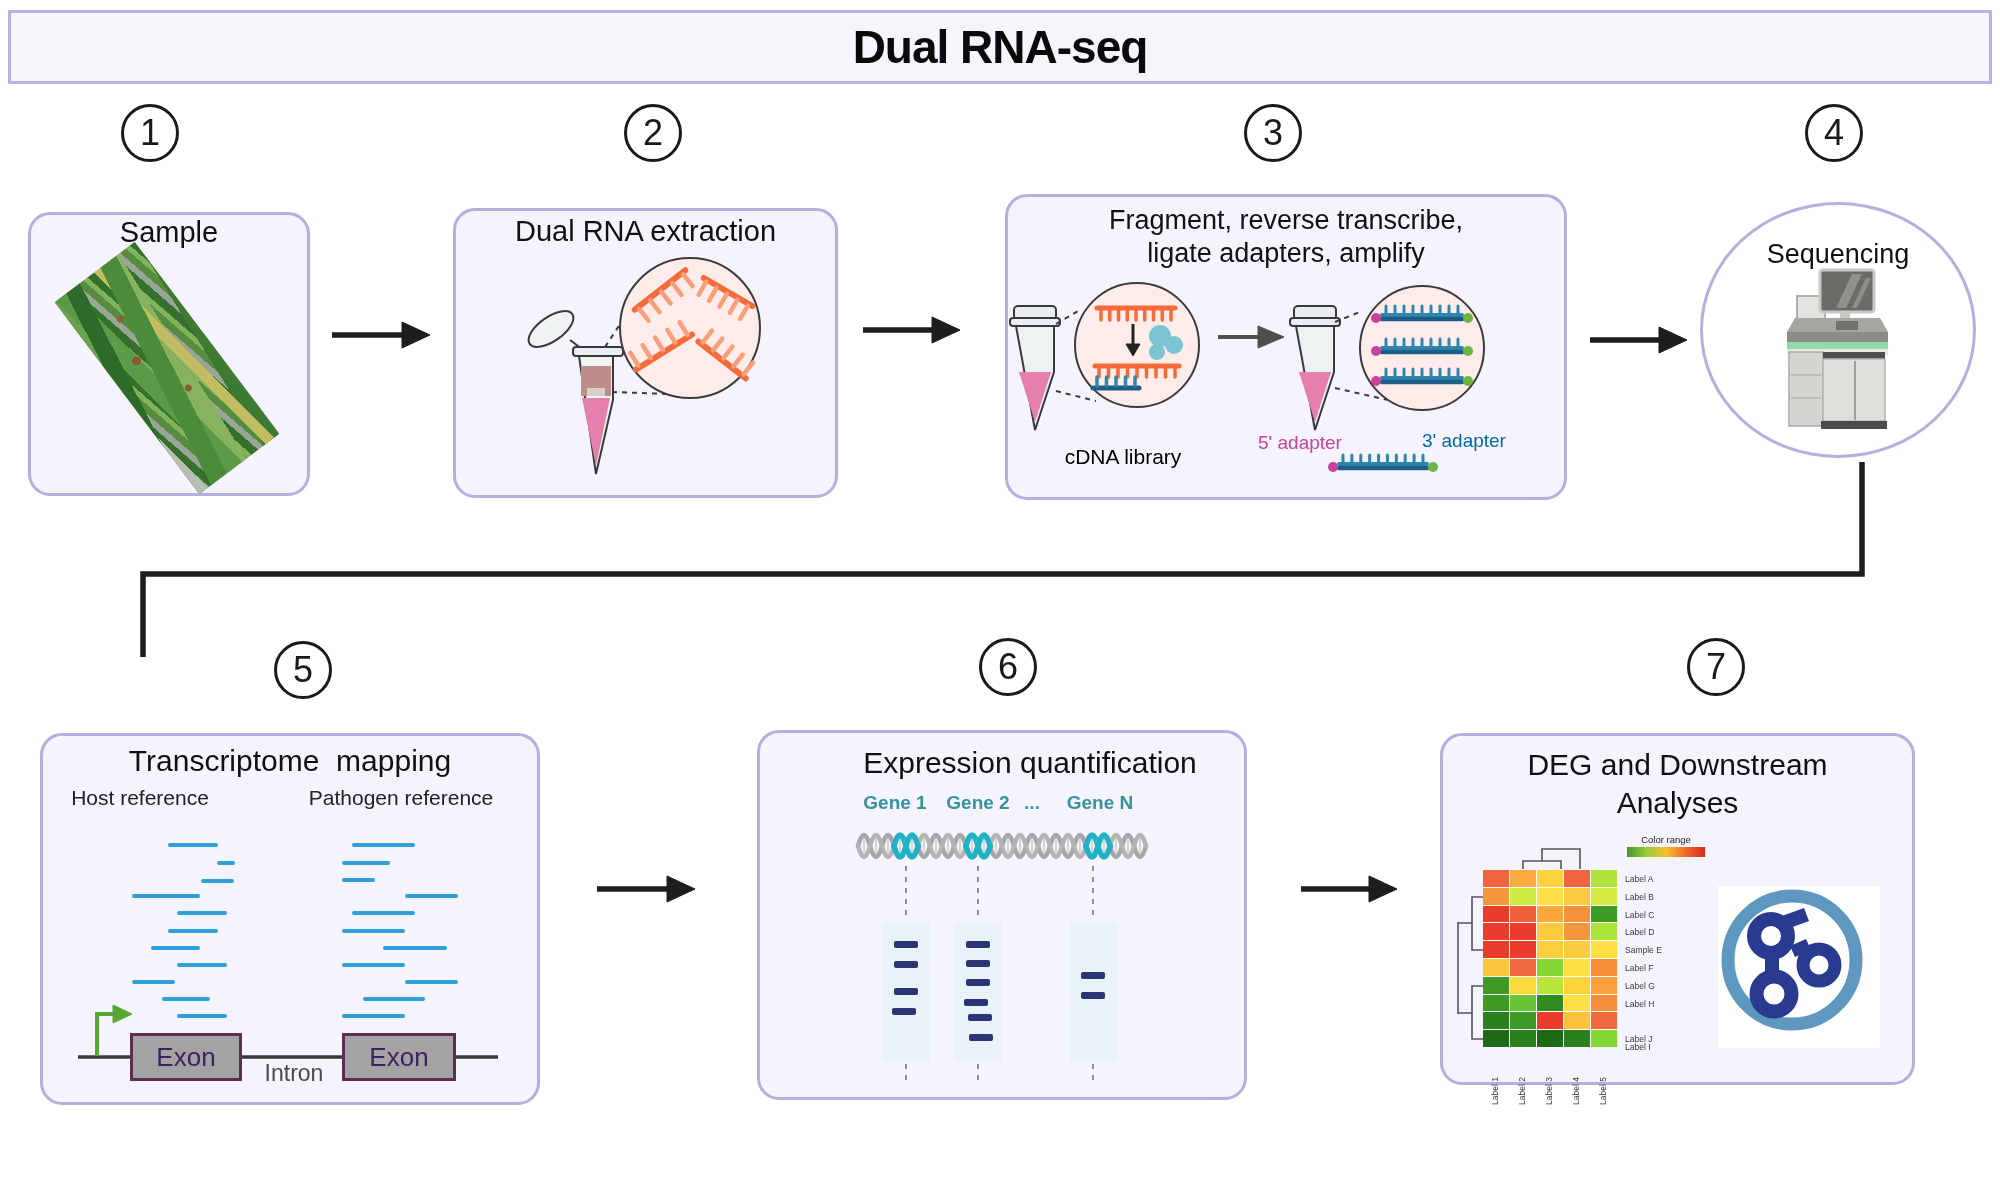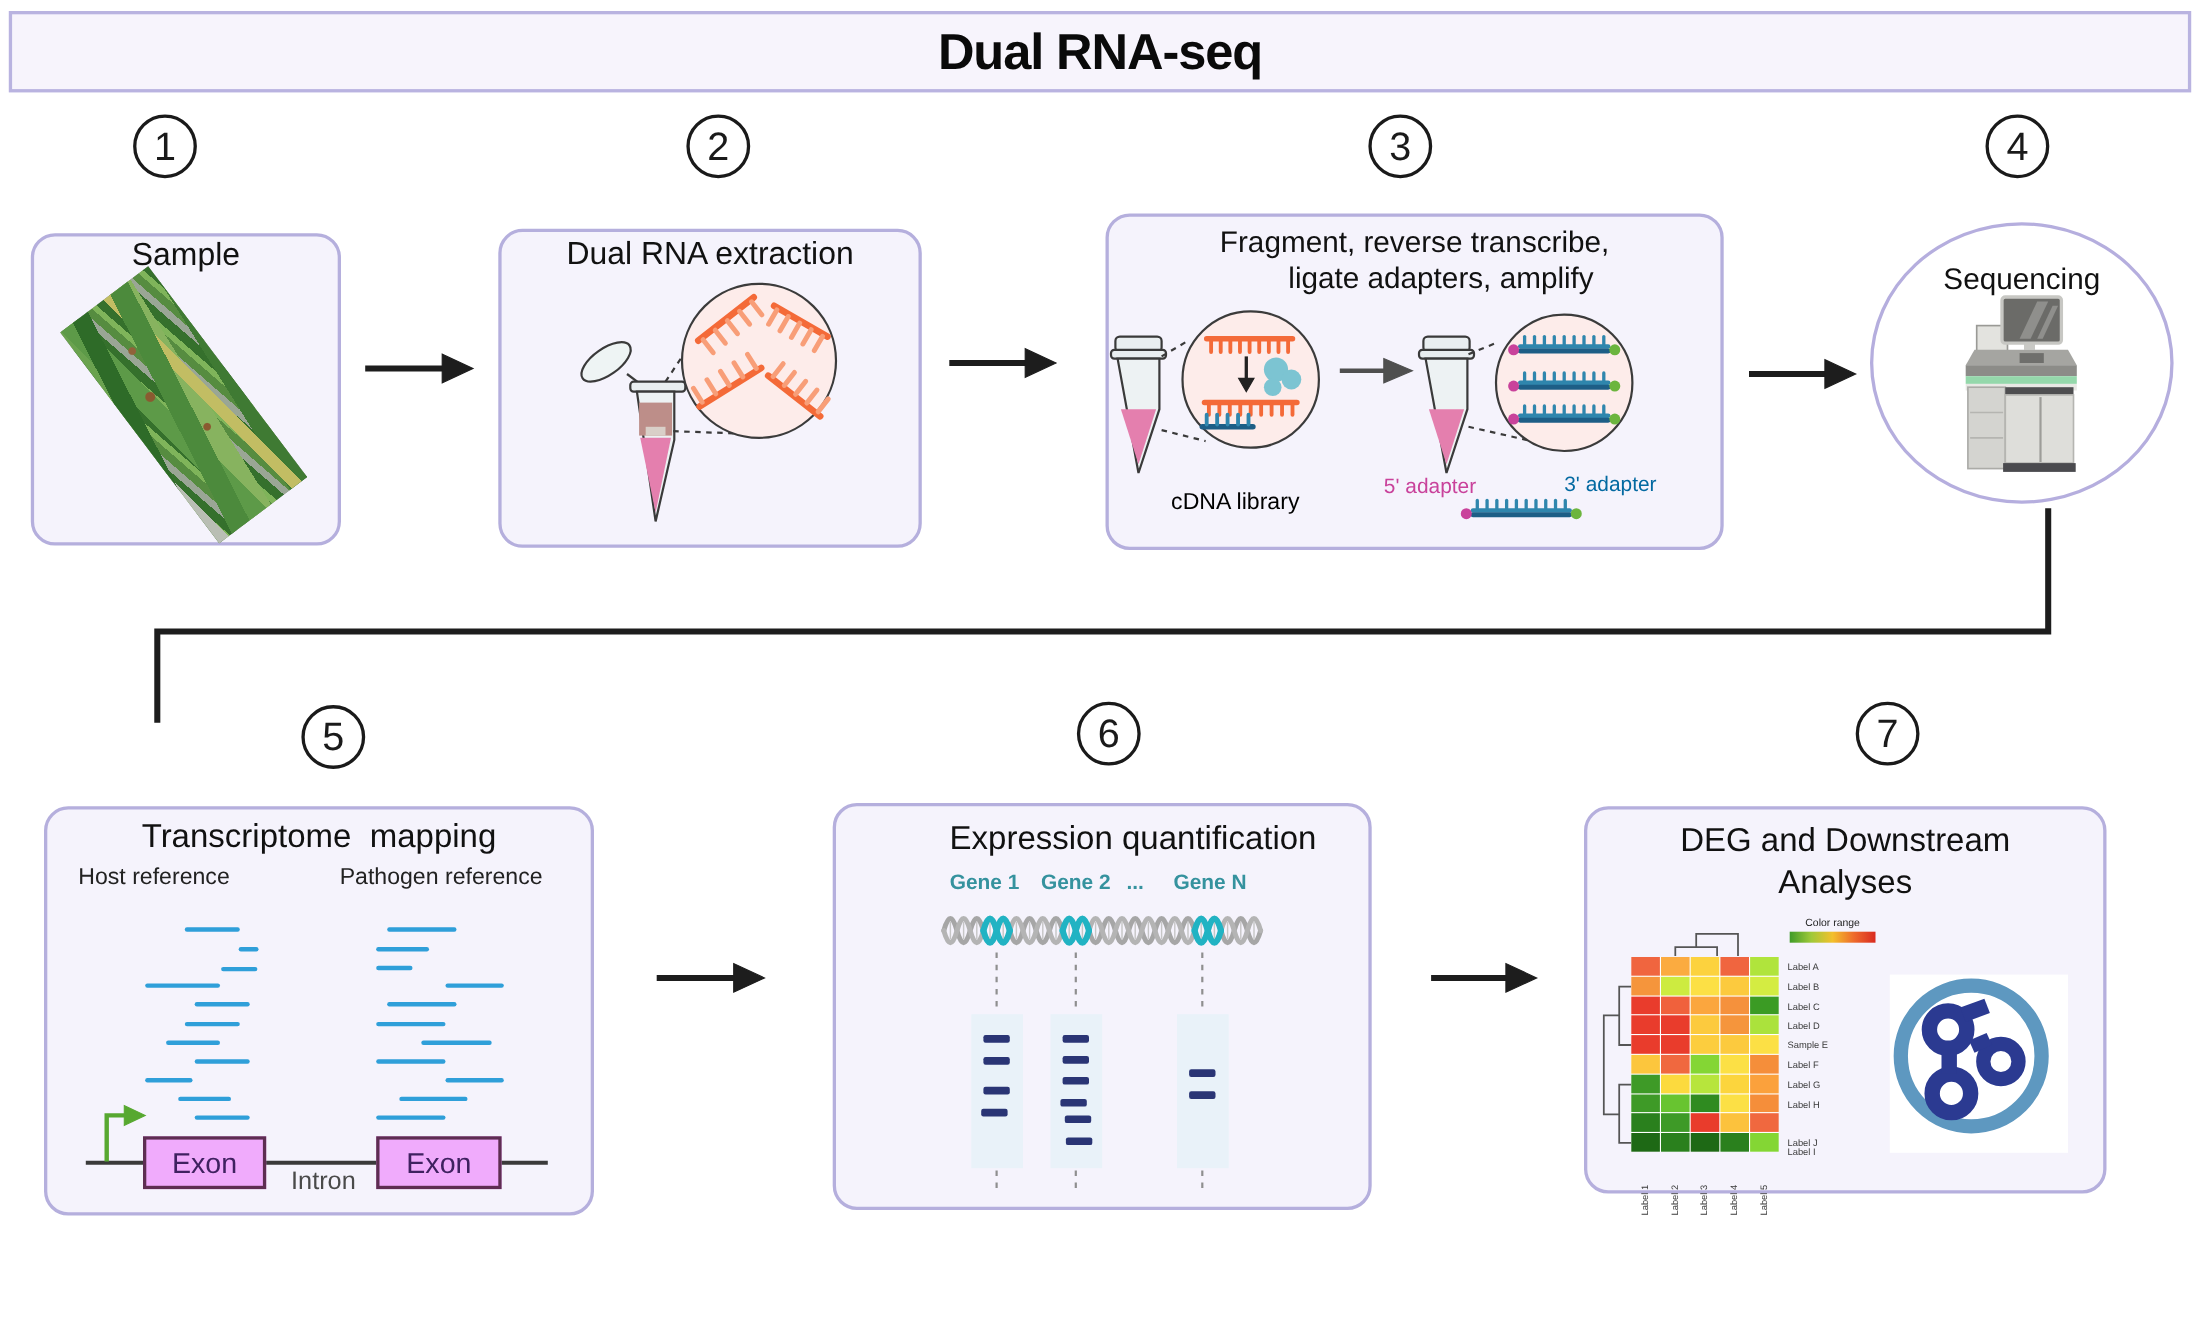--- a/index.html
+++ b/index.html
@@ -17,21 +17,21 @@
              display:flex;align-items:center;justify-content:center;font-size:36px;color:#1a1a1a;box-sizing:border-box;}
   
   .seq-ellipse{left:1700px;top:202px;width:276px;height:256px;border-radius:50%;background:#fff;
                border:3.5px solid #b5aede;box-sizing:border-box;}
   .boxtitle{font-size:29px;color:#111;text-align:center;white-space:pre;}
   .sublabel{font-size:21px;color:#222;text-align:center;white-space:nowrap;}
   .smalltext{font-size:21px;color:#000000;text-align:center;white-space:nowrap;}
   .adapter5{font-size:19px;color:#c9429b;text-align:center;white-space:nowrap;}
   .adapter3{font-size:19px;color:#0369a1;text-align:center;white-space:nowrap;}
   .genelabel{position:absolute;font-size:19px;font-weight:bold;color:#35929e;transform:translateX(-50%);white-space:nowrap;}
-  .exonbox{background:#f0abfc;border:3px solid #5e2d52;box-sizing:border-box;display:flex;
+  .exonbox{background:#a3a3a3;border:3px solid #5e2d52;box-sizing:border-box;display:flex;
            align-items:center;justify-content:center;font-size:26px;color:#3f2160;}
   .intron{font-size:23px;color:#4a4a4a;}
   .lane{position:absolute;background:#e9f2f9;}
   .band{position:absolute;width:24px;height:7px;border-radius:2px;background:#2a3575;}
   
   .grassphoto{left:117px;top:248px;width:100px;height:240px;transform:rotate(-37deg);
      background-color:#7d8a79;
      background-image:
        radial-gradient(circle 5px at 30% 40%, #8a5a30 0 4px, transparent 5px),
        radial-gradient(circle 4px at 55% 62%, #8a5a30 0 3px, transparent 4px),
@@ -397,21 +397,21 @@
   <div class="abs numcircle" style="left:979px;top:638px;">
       <span>6</span>
     </div>
   <div class="abs numcircle" style="left:1687px;top:638px;">
       <span>7</span>
     </div>
 
   <div class="abs boxtitle" style="left:28px;top:216px;width:282px;">Sample</div>
   <div class="abs boxtitle" style="left:453px;top:215px;width:385px;">Dual RNA extraction</div>
   <div class="abs boxtitle" style="left:1005px;top:205px;width:562px;font-size:27px;">Fragment, reverse transcribe,</div>
-  <div class="abs boxtitle" style="left:1029px;top:238px;width:562px;font-size:27px;">ligate adapters, amplify</div>
+  <div class="abs boxtitle" style="left:1005px;top:238px;width:562px;font-size:27px;">ligate adapters, amplify</div>
   <div class="abs boxtitle" style="left:1700px;top:239px;width:276px;font-size:27px;text-align:center;">Sequencing</div>
   <div class="abs boxtitle" style="left:40px;top:744px;width:500px;font-size:30px;">Transcriptome  mapping</div>
   <div class="abs sublabel" style="left:45px;top:786px;width:190px;">Host reference</div>
   <div class="abs sublabel" style="left:286px;top:786px;width:230px;">Pathogen reference</div>
   <div class="abs boxtitle" style="left:757px;top:746px;width:490px;font-size:30px;padding-left:28px;">Expression quantification</div>
   <div class="abs boxtitle" style="left:1440px;top:748px;width:475px;font-size:30px;">DEG and Downstream</div>
   <div class="abs boxtitle" style="left:1440px;top:786px;width:475px;font-size:30px;">Analyses</div>
   <div class="abs smalltext" style="left:1043px;top:445px;width:160px;">cDNA library</div>
   <div class="abs adapter5" style="left:1240px;top:432px;width:120px;">5' adapter</div>
   <div class="abs adapter3" style="left:1404px;top:430px;width:120px;">3' adapter</div>

